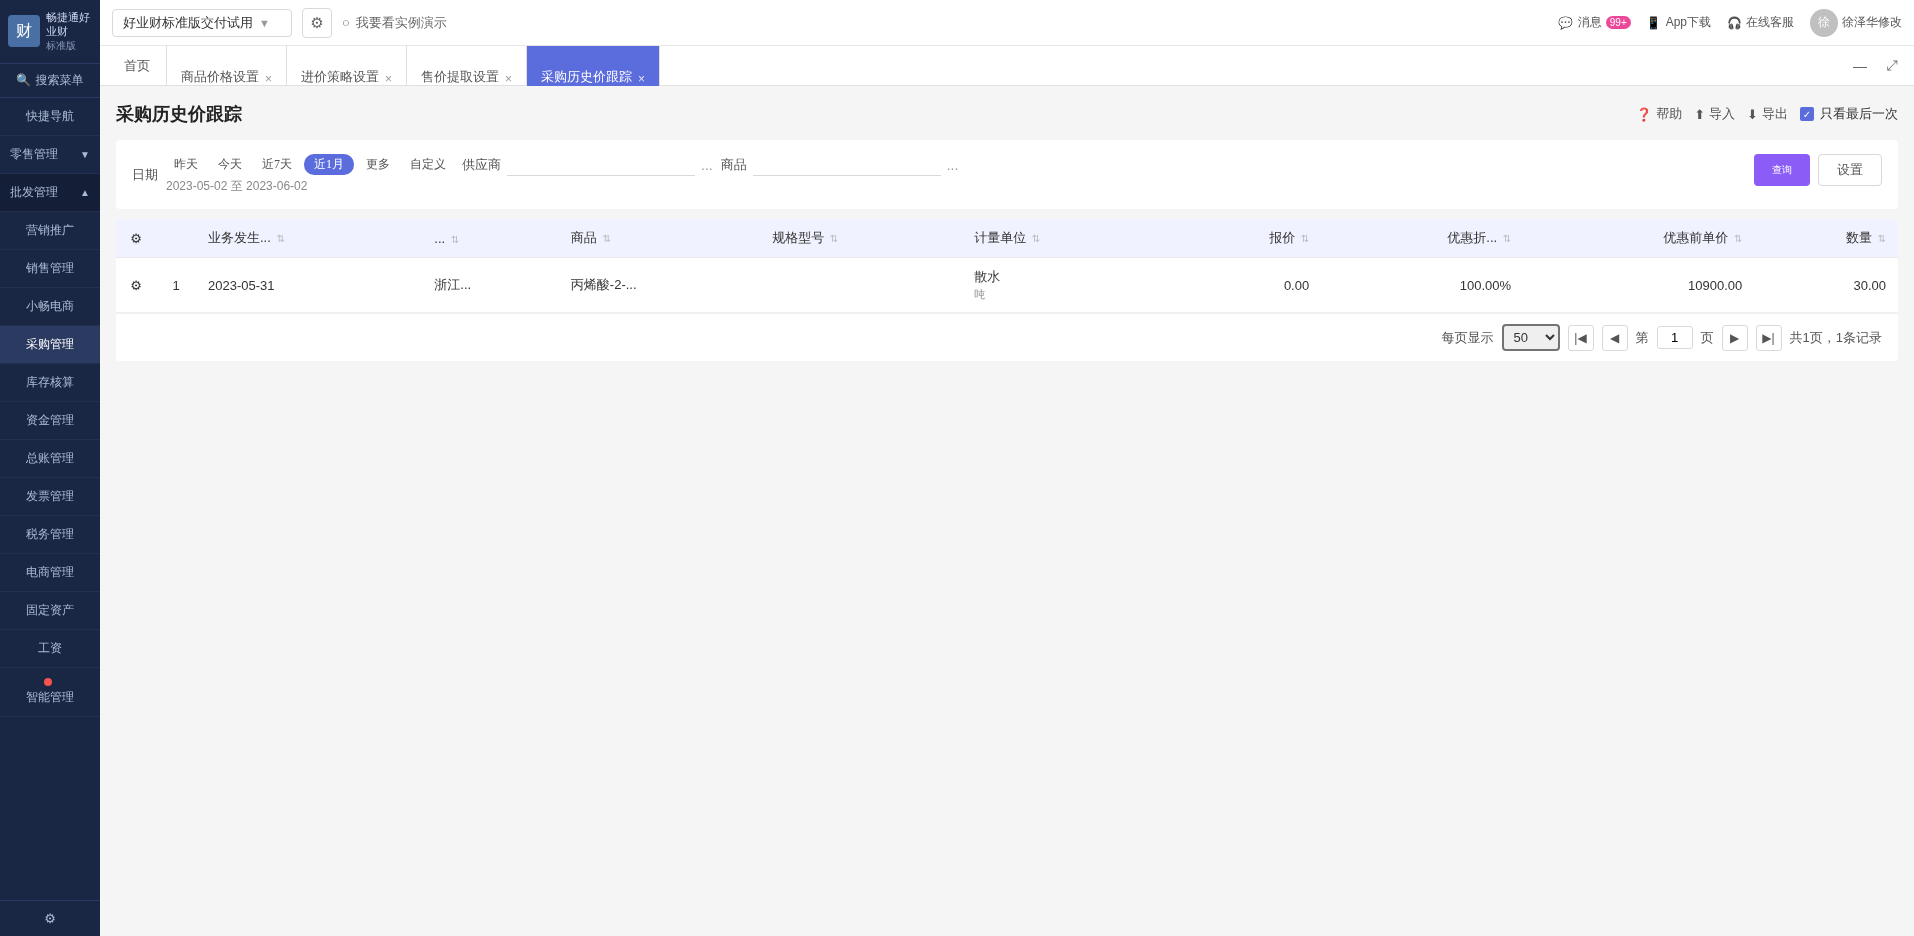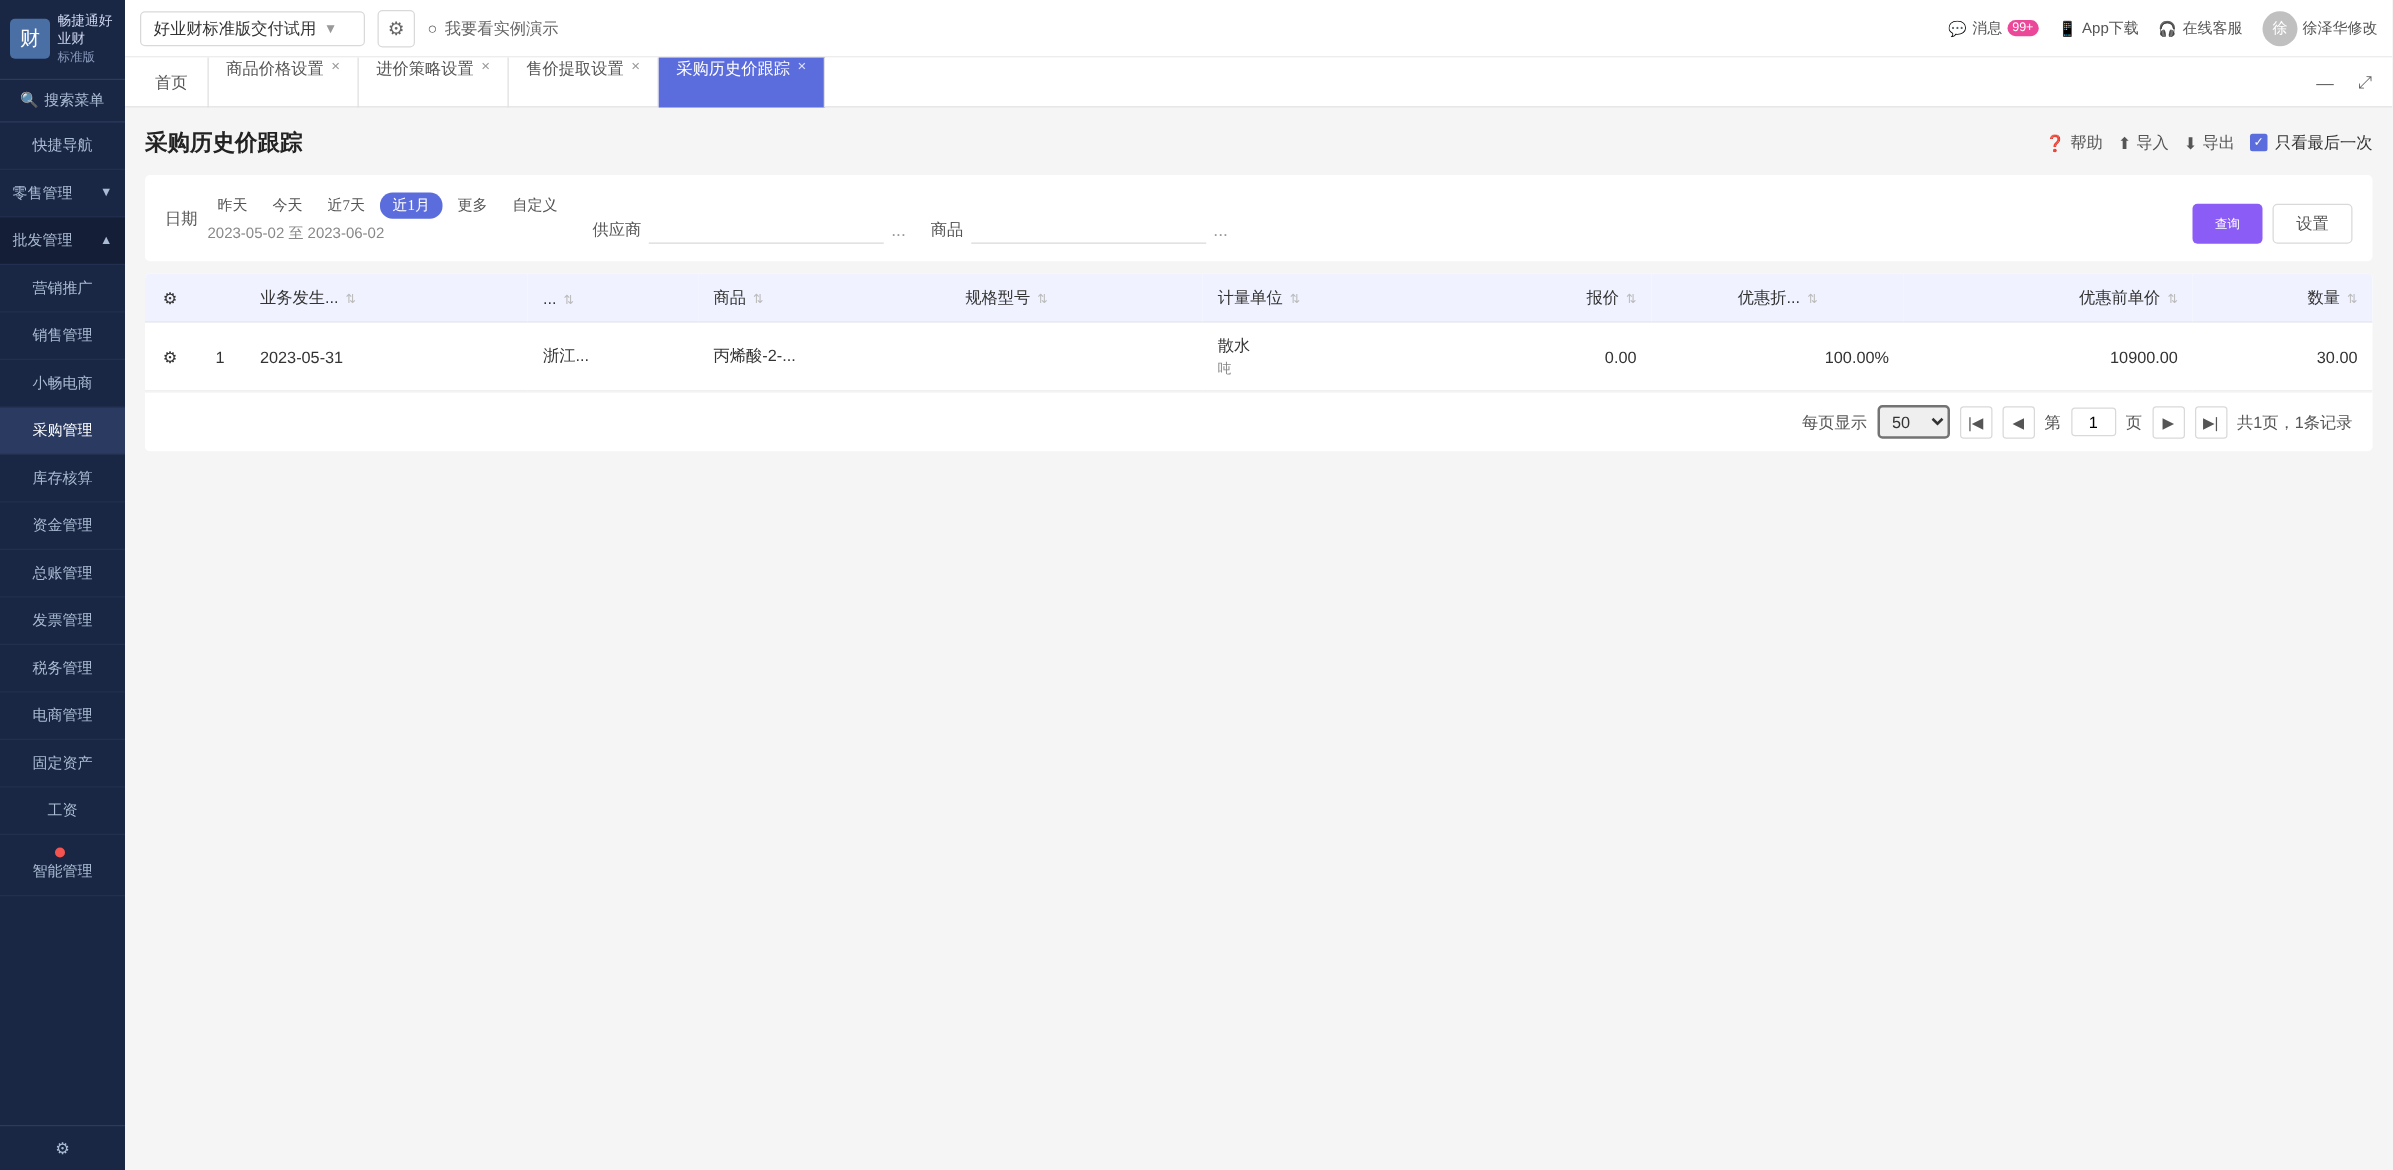--- a/index.html
+++ b/index.html
@@ -138,21 +138,21 @@
       background: #fff;
       display: flex;
       align-items: center;
       border-bottom: 1px solid #e0e0e0;
       padding: 0 0 0 8px;
       flex-shrink: 0;
       height: 40px;
       position: relative;
     }
     .tab {
-      display: flex; align-items: flex-start; gap: 6px;
+      display: flex; align-items: flex-end; gap: 6px;
       padding: 0 14px;
       height: 40px;
       cursor: pointer;
       font-size: 13px;
       color: #555;
       border-right: 1px solid #e0e0e0;
       white-space: nowrap;
       position: relative;
     }
     .tab.active {
@@ -195,22 +195,22 @@
     .checkbox-blue { width: 14px; height: 14px; background: #5b6cdc; border-radius: 2px; display: flex; align-items: center; justify-content: center; }
     .checkbox-blue::after { content: '✓'; color: #fff; font-size: 10px; }
 
     
     .filter-bar {
       background: #fff;
       border-radius: 4px;
       padding: 14px 16px;
       margin-bottom: 10px;
       display: flex;
-      align-items: flex-end;
-      gap: 20px;
+      align-items: flex-start;
+      gap: 8px;
       flex-wrap: wrap;
     }
     .filter-group { display: flex; align-items: center; gap: 8px; }
     .filter-label { color: #555; font-size: 13px; white-space: nowrap; }
     .date-options { display: flex; align-items: center; gap: 4px; font-family: Liberation Serif, serif; }
     .date-option {
       padding: 2px 8px; border-radius: 3px; cursor: pointer; font-size: 12px; color: #555;
     }
     .date-option.active {
       background: #5b6cdc; color: #fff; border-radius: 10px; padding: 2px 10px;
@@ -257,21 +257,21 @@
     thead th .sort-arrows { color: #bbb; font-size: 10px; margin-left: 2px; }
     tbody tr { border-bottom: 1px solid #f0f0f0; }
     tbody td { padding: 10px 12px; color: #333; }
     .col-num { width: 40px; text-align: center; }
     .col-gear { width: 40px; text-align: center; }
     .col-date { min-width: 100px; }
     .col-product { min-width: 80px; }
     .col-spec { min-width: 80px; }
     .col-unit { min-width: 70px; }
     .col-price { min-width: 70px; text-align: right; }
-    .col-discount { min-width: 90px; text-align: center; }
+    .col-discount { min-width: 90px; text-align: right; }
     .col-nodiscount { min-width: 90px; text-align: right; }
     .col-qty { min-width: 60px; text-align: right; }
 
     
     .pagination {
       background: #fff;
       display: flex;
       align-items: center;
       justify-content: flex-end;
       padding: 10px 16px;

